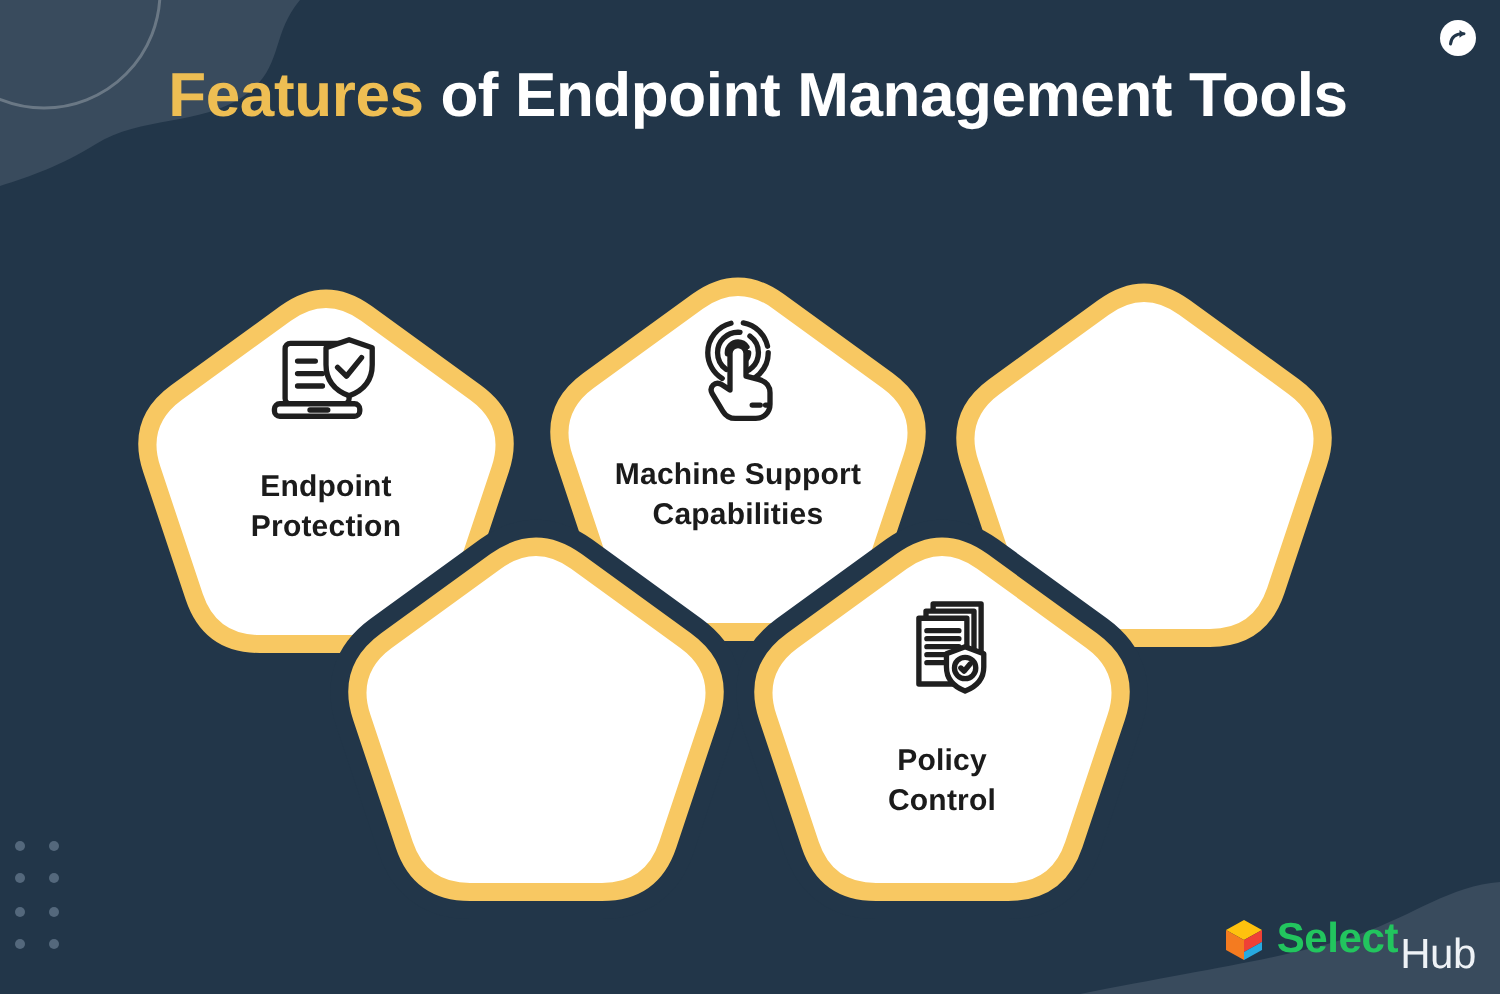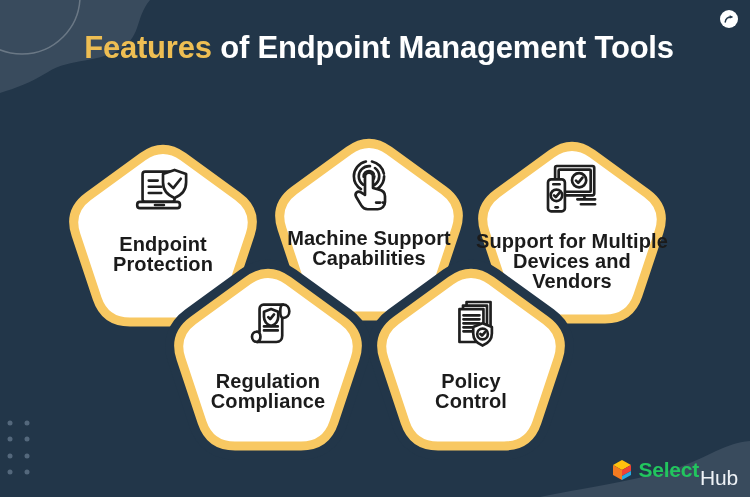--- a/index.html
+++ b/index.html
@@ -26,21 +26,21 @@
   .pent svg.pshape{position:absolute;left:0;top:0;}
   .pshape .body{fill:#ffffff;stroke:#F8C862;stroke-width:9;stroke-linejoin:round;}
   .pshape .ring{fill:none;stroke:#223649;stroke-width:27;stroke-linejoin:round;}
   .pcontent{
     position:absolute;left:18px;top:18px;width:200px;height:190px;
     display:flex;flex-direction:column;align-items:center;padding-top:24px;gap:9px;
     box-sizing:border-box;
   }
   .row2 .pcontent{padding-top:33px;gap:13px;}
   .plabel{
-    text-align:center;font-size:20px;line-height:20px;font-weight:700;
+    text-align:center;font-size:15px;line-height:20px;font-weight:700;
     color:#1b1b1b;letter-spacing:0.1px;
   }
   .plabel span{display:block;}
   .picon{flex:0 0 auto;}
   .ic{stroke:#1f1f1f;fill:none;stroke-width:3;stroke-linecap:round;stroke-linejoin:round;}
   .icf{fill:#ffffff;}
   
   .brand{
     position:absolute;right:12px;bottom:7px;display:flex;align-items:center;gap:6px;cursor:pointer;
   }
@@ -119,59 +119,27 @@
         <span>Machine Support</span>
         <span>Capabilities</span>
       </div>
     </div>
   </div>
 
   <div class="pent" style="left:454px;top:116px;">
     <svg class="pshape" viewBox="-18 -18 236 226" width="236" height="226">
       <path class="body" d="M79.8 19.7 Q100 5 120.2 19.7 L174.8 59.3 Q195 74 187.1 97.7 L165.9 161.3 Q158 185 133 185 L67 185 Q42 185 34.1 161.3 L12.9 97.7 Q5 74 25.2 59.3 Z"></path>
     </svg>
-    <div class="pcontent">
-      <svg class="picon" width="64" height="64" viewBox="0 0 72 72">
-        <rect class="ic" x="17" y="9" width="44" height="33" rx="2" stroke-width="2.8"></rect>
-        <rect class="ic" x="21" y="13" width="36" height="25" rx="1" stroke-width="2.2"></rect>
-        <circle class="ic" cx="44" cy="25" r="8" stroke-width="2.6"></circle>
-        <path class="ic" d="M40.5 25.5 l2.5 2.5 l4.8 -6" stroke-width="2.6"></path>
-        <path class="ic" d="M50 42 v4 M42 46.5 h20 M46 52 h16" stroke-width="2.8"></path>
-        <rect class="ic icf" x="9" y="24" width="19" height="36" rx="3.5" stroke-width="2.8"></rect>
-        <path class="ic" d="M15 29.5 h7" stroke-width="2.2"></path>
-        <circle class="ic" cx="18.5" cy="42" r="6.5" stroke-width="2.4"></circle>
-        <path class="ic" d="M15.8 42 l2 2 l3.8 -4.5" stroke-width="2.4"></path>
-        <path class="ic" d="M17.5 55.5 h2.5" stroke-width="2.2"></path>
-      </svg>
-      <div class="plabel">
-        <span>Support for Multiple</span>
-        <span>Devices and Vendors</span>
-      </div>
-    </div>
   </div>
 
   <div class="pent row2" style="left:150px;top:243px;">
     <svg class="pshape" viewBox="-18 -18 236 226" width="236" height="226">
       <path class="ring" d="M79.8 19.7 Q100 5 120.2 19.7 L174.8 59.3 Q195 74 187.1 97.7 L165.9 161.3 Q158 185 133 185 L67 185 Q42 185 34.1 161.3 L12.9 97.7 Q5 74 25.2 59.3 Z"></path>
       <path class="body" d="M79.8 19.7 Q100 5 120.2 19.7 L174.8 59.3 Q195 74 187.1 97.7 L165.9 161.3 Q158 185 133 185 L67 185 Q42 185 34.1 161.3 L12.9 97.7 Q5 74 25.2 59.3 Z"></path>
     </svg>
-    <div class="pcontent">
-      <svg class="picon" width="64" height="64" viewBox="0 0 72 72">
-        <path class="ic icf" d="M31 12 H53 C57.5 12 60 15.5 60 19.5 C60 23.5 57.5 27 53 27 H52 V47 C52 51 49.5 54 45.5 54 H24 C20.5 54 18 51.5 18 48 C18 44.8 20.3 42.5 23.5 42.5 H26.5 V17 C26.5 14 28.5 12 31 12 Z" stroke-width="2.8"></path>
-        <path class="ic" d="M53 12 C50.8 12 49.8 15.5 49.8 19.5 C49.8 23.5 50.8 27 53 27" stroke-width="2.4"></path>
-        <path class="ic" d="M23.5 42.5 C25.8 42.5 27.5 44.8 27.5 48 C27.5 50.8 26.3 53.2 24 54" stroke-width="2.4"></path>
-        <path class="ic" d="M31.5 36.5 H47 M31.5 41 H47" stroke-width="2.4"></path>
-        <path class="ic icf" d="M39.5 17 L47.5 20 V25.5 C47.5 30.8 44.3 34.2 39.5 36 C34.7 34.2 31.5 30.8 31.5 25.5 V20 Z" stroke-width="2.5"></path>
-        <path class="ic" d="M36.3 26 l2.2 2.2 l4.3 -5.2" stroke-width="2.5"></path>
-      </svg>
-      <div class="plabel">
-        <span>Regulation</span>
-        <span>Compliance</span>
-      </div>
-    </div>
   </div>
 
   <div class="pent row2" style="left:353px;top:243px;">
     <svg class="pshape" viewBox="-18 -18 236 226" width="236" height="226">
       <path class="ring" d="M79.8 19.7 Q100 5 120.2 19.7 L174.8 59.3 Q195 74 187.1 97.7 L165.9 161.3 Q158 185 133 185 L67 185 Q42 185 34.1 161.3 L12.9 97.7 Q5 74 25.2 59.3 Z"></path>
       <path class="body" d="M79.8 19.7 Q100 5 120.2 19.7 L174.8 59.3 Q195 74 187.1 97.7 L165.9 161.3 Q158 185 133 185 L67 185 Q42 185 34.1 161.3 L12.9 97.7 Q5 74 25.2 59.3 Z"></path>
     </svg>
     <div class="pcontent">
       <svg class="picon" width="64" height="64" viewBox="0 0 72 72">
         <rect class="ic icf" x="31" y="9" width="27" height="37" stroke-width="2.4"></rect>

